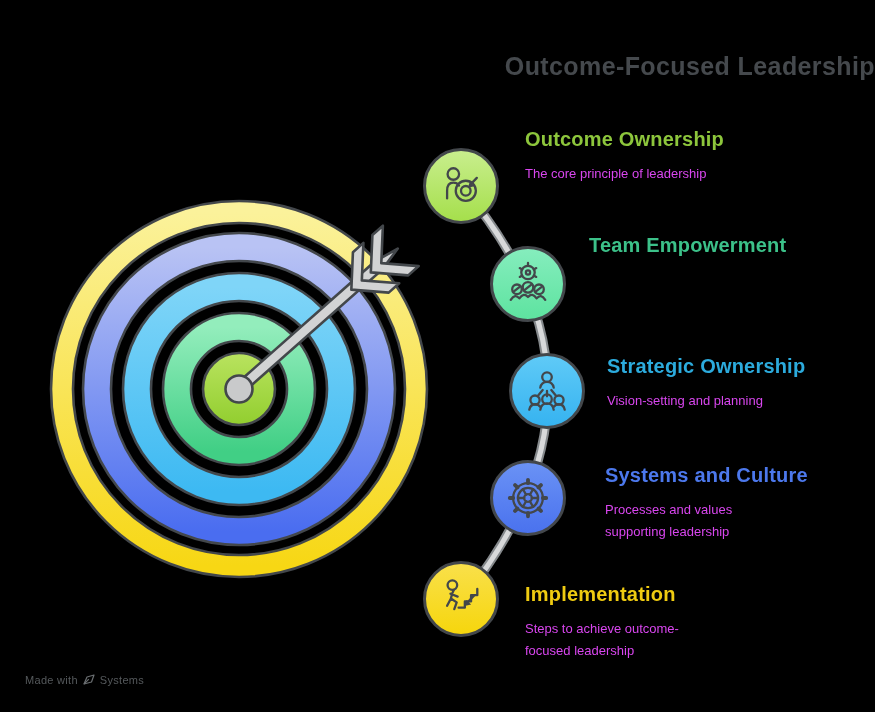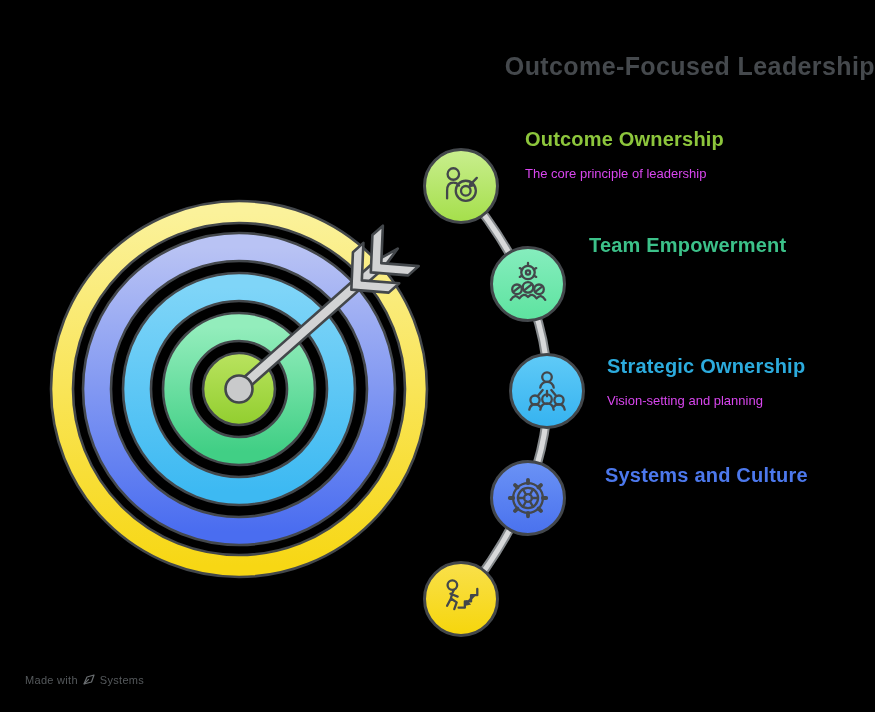--- a/index.html
+++ b/index.html
@@ -156,30 +156,37 @@
         <path d="M39.5,24 L43,24 M24,8.5 L24,5 M24,39.5 L24,43 M8.5,24 L5,24"></path>
         <path d="M35,13 L37.5,10.5 M35,35 L37.5,37.5 M13,35 L10.5,37.5 M13,13 L10.5,10.5"></path>
       </g>
       <circle cx="24" cy="24" r="10.5"></circle>
       <path d="M28,24 L34.5,24 M26,27.5 L29.3,33.1 M22,27.5 L18.7,33.1 M20,24 L13.5,24 M22,20.5 L18.7,14.9 M26,20.5 L29.3,14.9"></path>
       <circle cx="24" cy="24" r="4"></circle>
     </svg>
   </div>
   <div class="node-text t4">
     <div class="node-title" style="color: rgb(76, 120, 236);">Systems and Culture</div>
+    <div class="node-desc">Processes and values
+supporting leadership</div>
   </div>
 
   <div class="node-circle n5" style="background: linear-gradient(rgb(249, 224, 74), rgb(246, 214, 13));">
     <svg class="icon-svg" width="46" height="46" viewBox="0 0 48 48">
       <circle cx="15" cy="9.5" r="5"></circle>
       <path d="M16.5,14.5 C15,17 14,20 13.5,23.5 L9.5,31 M13.5,23.5 L19.5,27.5 L17,34.5 M13,18.5 L20.5,21.5"></path>
       <path d="M41,13.5 V20 H34.5 V26.5 H28 V33 H21.5"></path>
       <path d="M37.5,20.5 L30,28.5"></path>
       <path d="M27.8,31.2 L34.6,29.7 L29.7,25.1 Z" fill="#43474b" stroke="none"></path>
     </svg>
+  </div>
+  <div class="node-text t5">
+    <div class="node-title" style="color: rgb(239, 203, 17);">Implementation</div>
+    <div class="node-desc">Steps to achieve outcome-
+focused leadership</div>
   </div>
 
   <div class="footer">
     <span>Made with</span>
     <svg width="12" height="12" viewBox="0 0 12 12" fill="none" stroke="#6a6e71" stroke-width="1.2" stroke-linejoin="round">
       <path d="M11,1 L4,3 L1,10 L8.5,8 Z"></path>
       <path d="M1,10 L5.8,5.2"></path>
     </svg>
     <span>Systems</span>
   </div>

